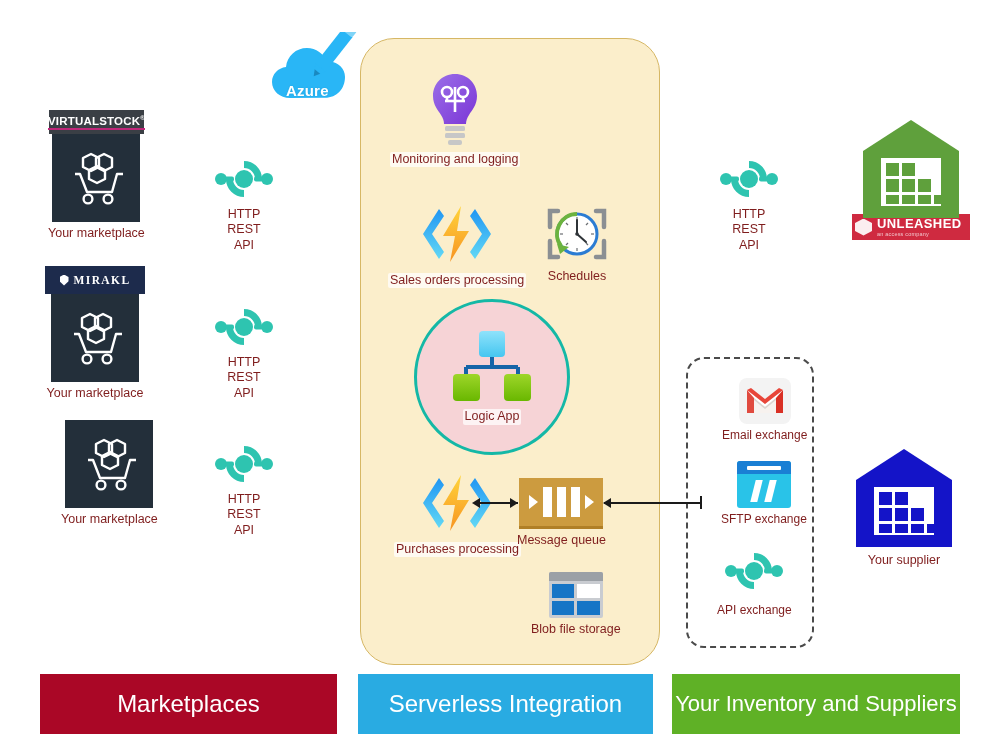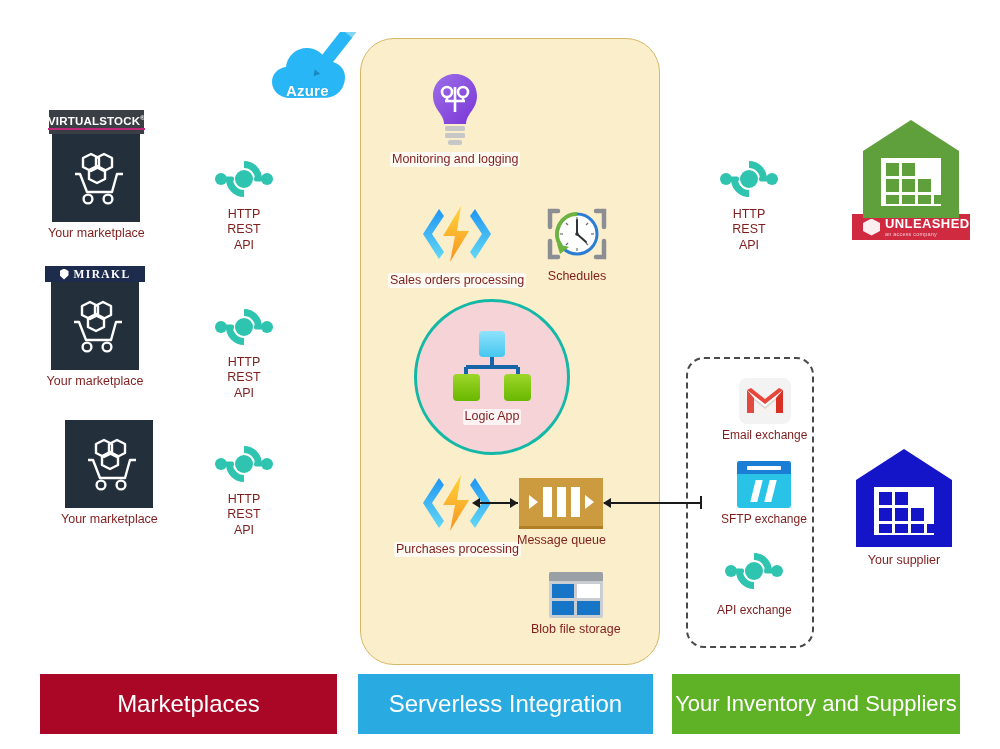--- a/index.html
+++ b/index.html
@@ -15,21 +15,21 @@
   .caption{font-size:12.5px;color:#7f1d1d;text-align:center;line-height:1.22;margin-top:4px;white-space:pre-line;}
   .caption.small{font-size:12px;}
 
   
   .mk-logo{width:95px;height:24px;display:flex;align-items:center;justify-content:center;
            font-size:11px;letter-spacing:.4px;font-weight:bold;color:#fff;}
   .mk-logo.vs{background:#3a3f45;}
   .mk-logo.vs .vs-txt{font-family:"Liberation Sans",sans-serif;font-weight:bold;font-size:11.5px;
         letter-spacing:.2px;border-bottom:2px solid #c0267a;padding-bottom:1px;}
   .mk-logo.vs .reg{font-size:6px;vertical-align:super;}
-  .mk-logo.mirakl{background:#1d2b4c;width:100px;height:16px;gap:5px;}
+  .mk-logo.mirakl{background:#1d2b4c;width:100px;height:28px;gap:5px;}
   .mk-logo.mirakl .mk-shield{width:9px;height:11px;background:#fff;
         clip-path:polygon(50% 0,100% 22%,100% 62%,50% 100%,0 62%,0 22%);}
   .mk-logo.mirakl .mk-name{font-family:"Liberation Serif",serif;font-size:11.5px;letter-spacing:1.4px;}
   .mk-tile{width:88px;height:88px;background:#232f3a;display:flex;align-items:center;justify-content:center;}
 
   
   .cart{position:relative;width:62px;height:56px;}
   .cart svg{display:block;}
 
   
@@ -71,21 +71,21 @@
   
   .blob{width:54px;height:46px;background:#c9ccd1;border-radius:2px;position:relative;overflow:hidden;}
   .blob .hd{height:9px;background:#9ba0a6;}
   .blob .grid{display:grid;grid-template-columns:1fr 1fr;grid-template-rows:1fr 1fr;gap:3px;padding:3px;height:31px;}
   .blob .c{background:#1675c6;}
   .blob .c.w{background:#ffffff;}
 
   
   .wh{width:104px;height:102px;position:relative;}
   .unleashed-bar{width:118px;height:26px;background:#cf2a40;display:flex;align-items:center;gap:5px;
-        padding-left:11px;box-sizing:border-box;margin-top:-6px;}
+        padding-left:3px;box-sizing:border-box;margin-top:-6px;}
   .unleashed-bar .cube{width:17px;height:17px;background:#fff;
         clip-path:polygon(50% 0,100% 26%,100% 74%,50% 100%,0 74%,0 26%);opacity:.92;}
   .unleashed-bar .txt{display:flex;flex-direction:column;line-height:1;}
   .unleashed-bar .t1{color:#fff;font-size:13px;font-weight:bold;letter-spacing:.4px;}
   .unleashed-bar .t2{color:#f2c3cb;font-size:5.5px;letter-spacing:.2px;margin-top:2px;}
 
   
   .logic-circle{width:150px;height:150px;border-radius:50%;background:#f6d3d6;border:3px solid #14b8a6;
       display:flex;flex-direction:column;align-items:center;justify-content:center;}
 

